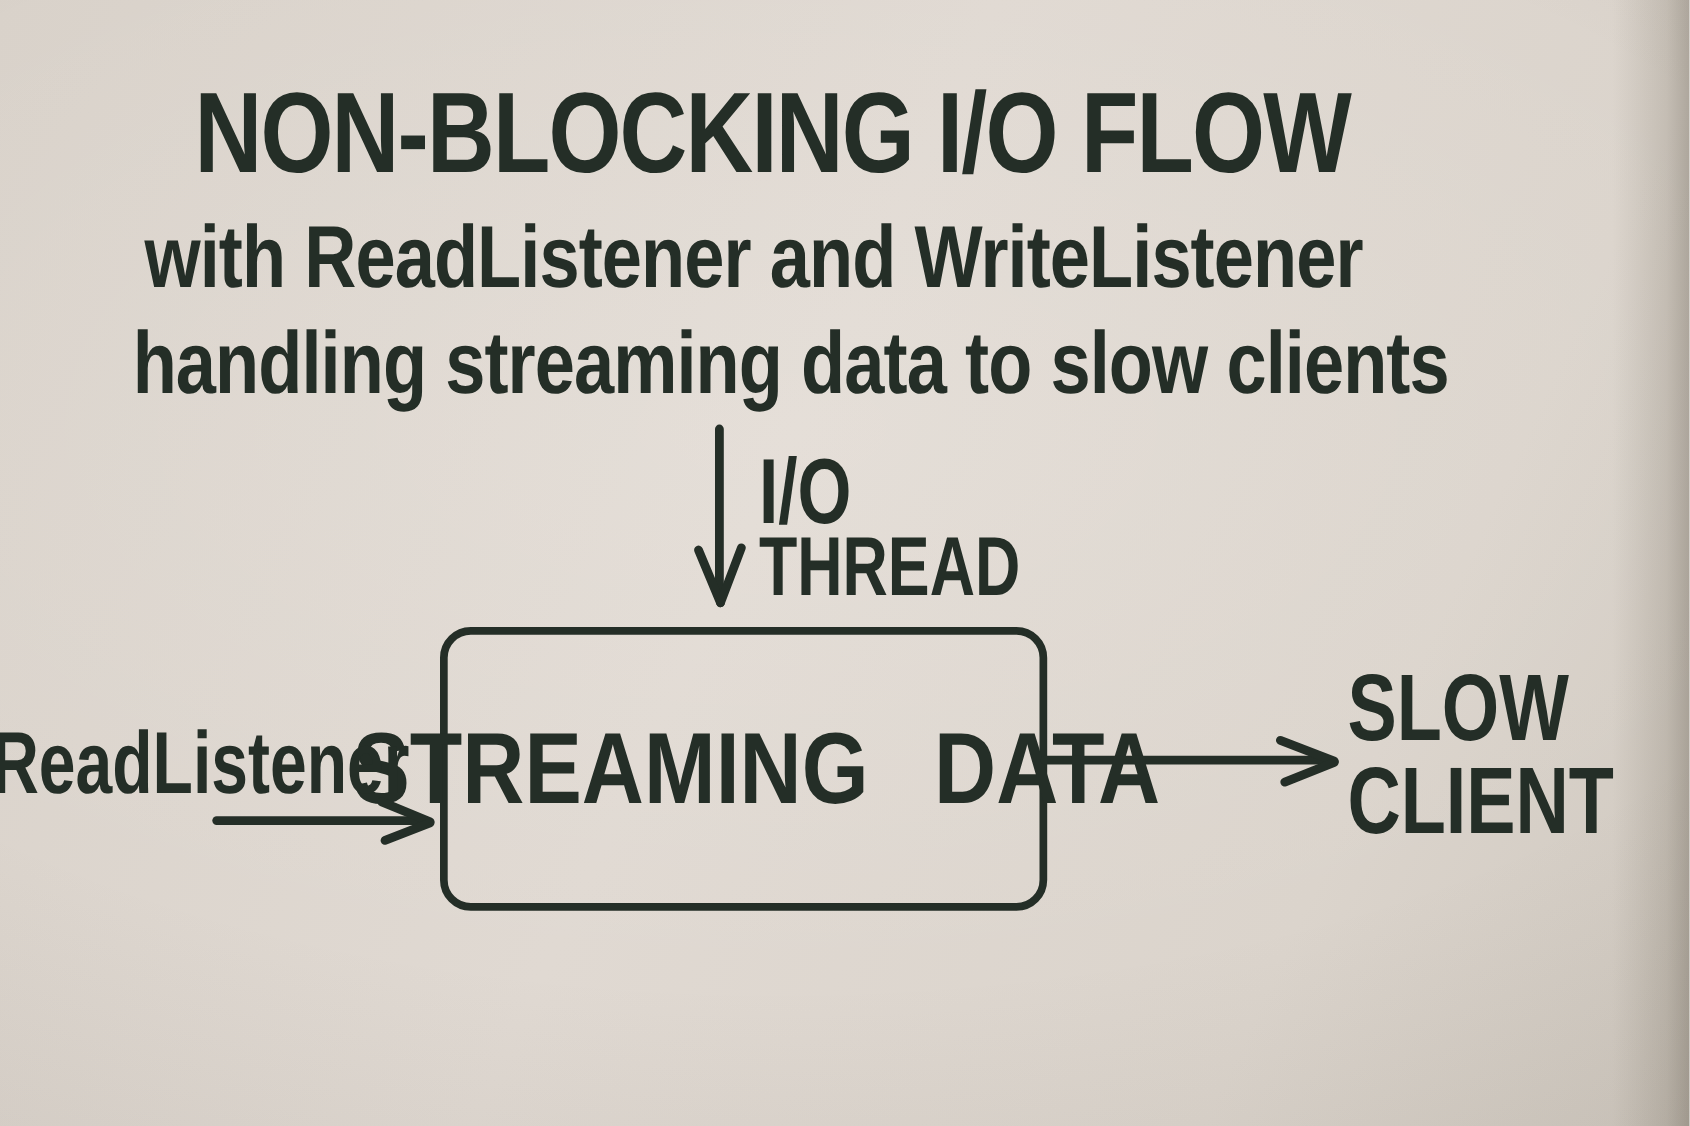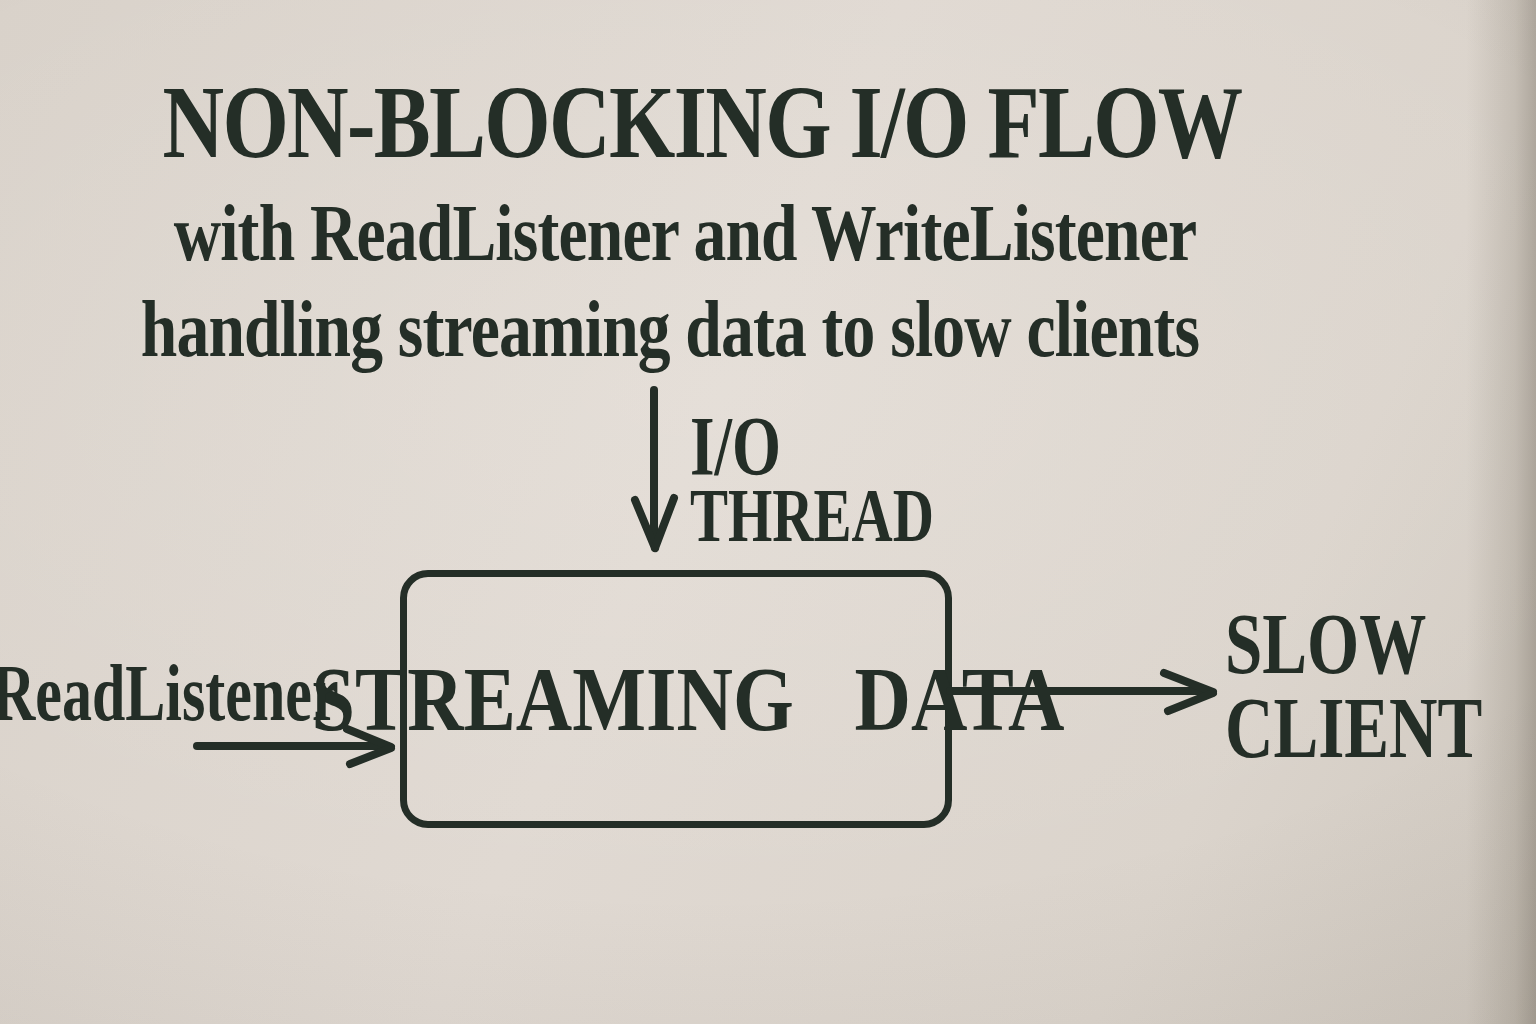--- a/index.html
+++ b/index.html
@@ -2,21 +2,21 @@
 <html style="--ink: #242e27; --background: #dbd4cc;"><head>
 <meta charset="utf-8">
 <style>
   html,body { margin:0; padding:0; }
   .scene {
     position: relative;
     width: 1536px;
     height: 1024px;
     overflow: hidden;
     background: linear-gradient(115deg, #d9d2ca 0%, #e0d9d2 45%, #dbd4cc 78%, #cfc8bf 100%);
-    font-family: Liberation Serif, serif;
+    font-family: Liberation Sans, sans-serif;
     color: var(--ink, #242e27);
   }
   
   .scene::before {
     content:""; position:absolute; inset:0; pointer-events:none;
     background: radial-gradient(ellipse 120% 90% at 46% 38%, rgba(255,252,248,0.16) 0%, rgba(0,0,0,0) 55%, rgba(60,52,40,0.10) 100%);
   }
   .scene::after {
     content:""; position:absolute; top:0; right:0; bottom:0; width:70px; pointer-events:none;
     background: linear-gradient(to right, rgba(94,86,70,0) 0%, rgba(94,86,70,0.18) 70%, rgba(70,62,48,0.30) 100%);

